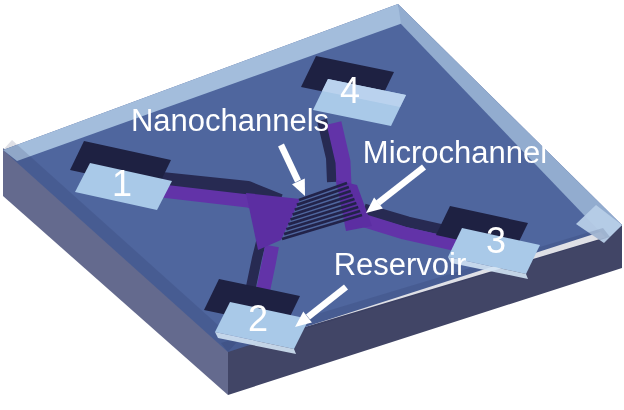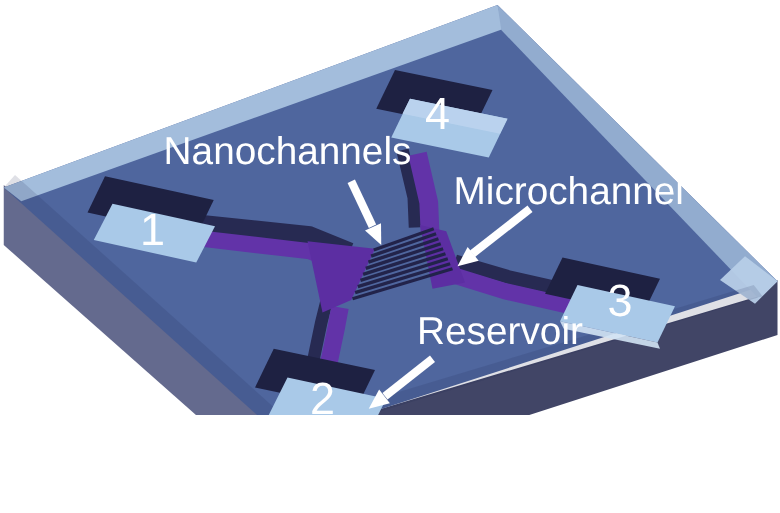--- a/index.html
+++ b/index.html
@@ -1,16 +1,16 @@
 <!DOCTYPE html>
 <html style="--background: #ffffff; --top_face: #4f669e; --bevel_light: #a3bddc; --bevel_mid: #92accf; --bevel_corner: #b7cde7; --side_left: #646a8e; --side_right: #414566; --shade: #1a2050; --well_dark: #1e2142; --channel_wall: #272a52; --channel_purple: #6233a8; --fan_purple: #5c2ea2; --nano_line: #22234a; --floor_blue: #a9c9e8; --floor_highlight: #bad3ee; --floor_sliver: #d2e3f4; --label_white: #ffffff;"><head>
 <meta charset="utf-8">
 <style>
   html,body{margin:0;padding:0;background:#fff;}
-  .figure-wrap{position:relative;width:624px;height:332px;background:#fff;overflow:hidden;}
+  .figure-wrap{position:relative;width:624px;height:410px;background:#fff;overflow:hidden;}
   svg{display:block;}
   .lbl{font-family:"Liberation Sans", sans-serif;fill:var(--label_white);}
   .lbl-big{font-size:31px;}
   .lbl-num{font-size:36px;}
   .side-left{fill:var(--side_left);}
   .side-right{fill:var(--side_right);}
   .top-face{fill:var(--top_face);}
   .bevel-tl{fill:var(--bevel_light);}
   .bevel-tr{fill:var(--bevel_mid);}
   .bevel-corner{fill:var(--bevel_corner);opacity:.95;}

